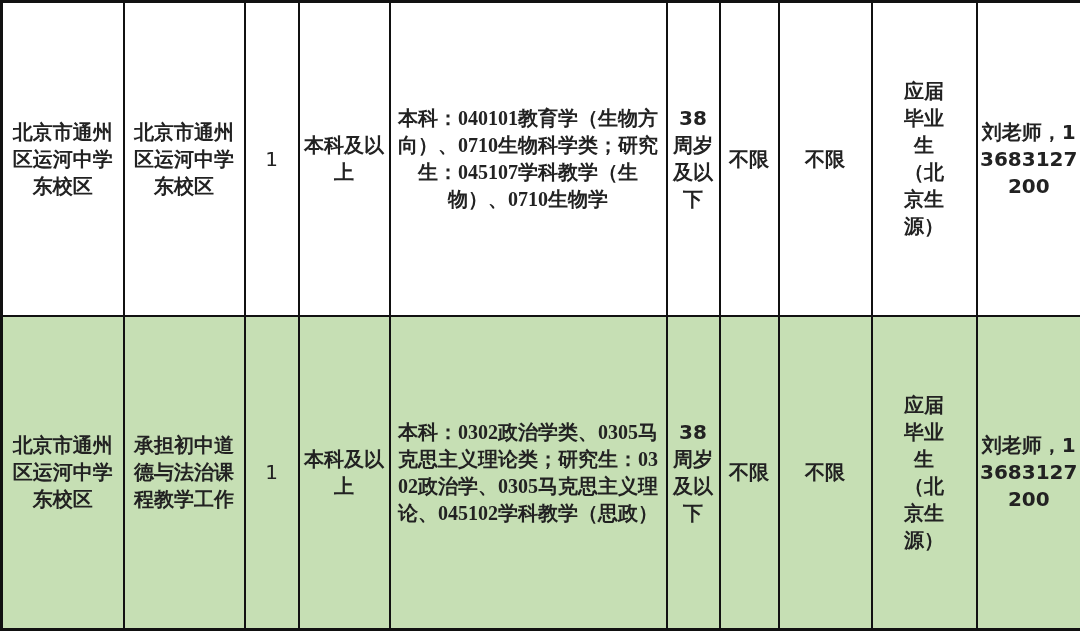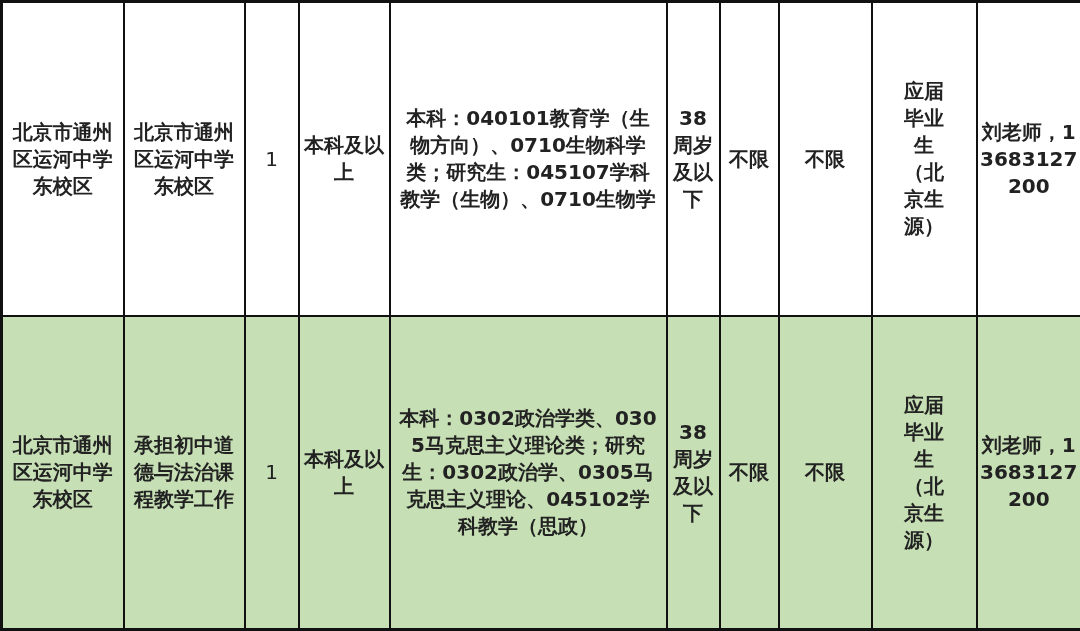--- a/index.html
+++ b/index.html
@@ -29,21 +29,21 @@
     color:var(--text);
     font-size:20px;
     line-height:27px;
     font-weight:600;
     padding:0 4px;
     word-break:break-all;
     overflow:hidden;
   }
   tr.row-plain td{background:var(--white);}
   tr.row-green td{background:var(--green);}
-  td.c-major{padding:0 6px;}
+  td.c-major{padding:0 6px;font-family:Liberation Serif, serif;}
   td.c-source{padding:0 24px;}
   td.c-contact{padding:0 2px;}
   td.c-count{font-weight:500;}
 </style>
 </head>
 <body>
 
 <div class="page">
   <table class="job-table">
     <colgroup>

